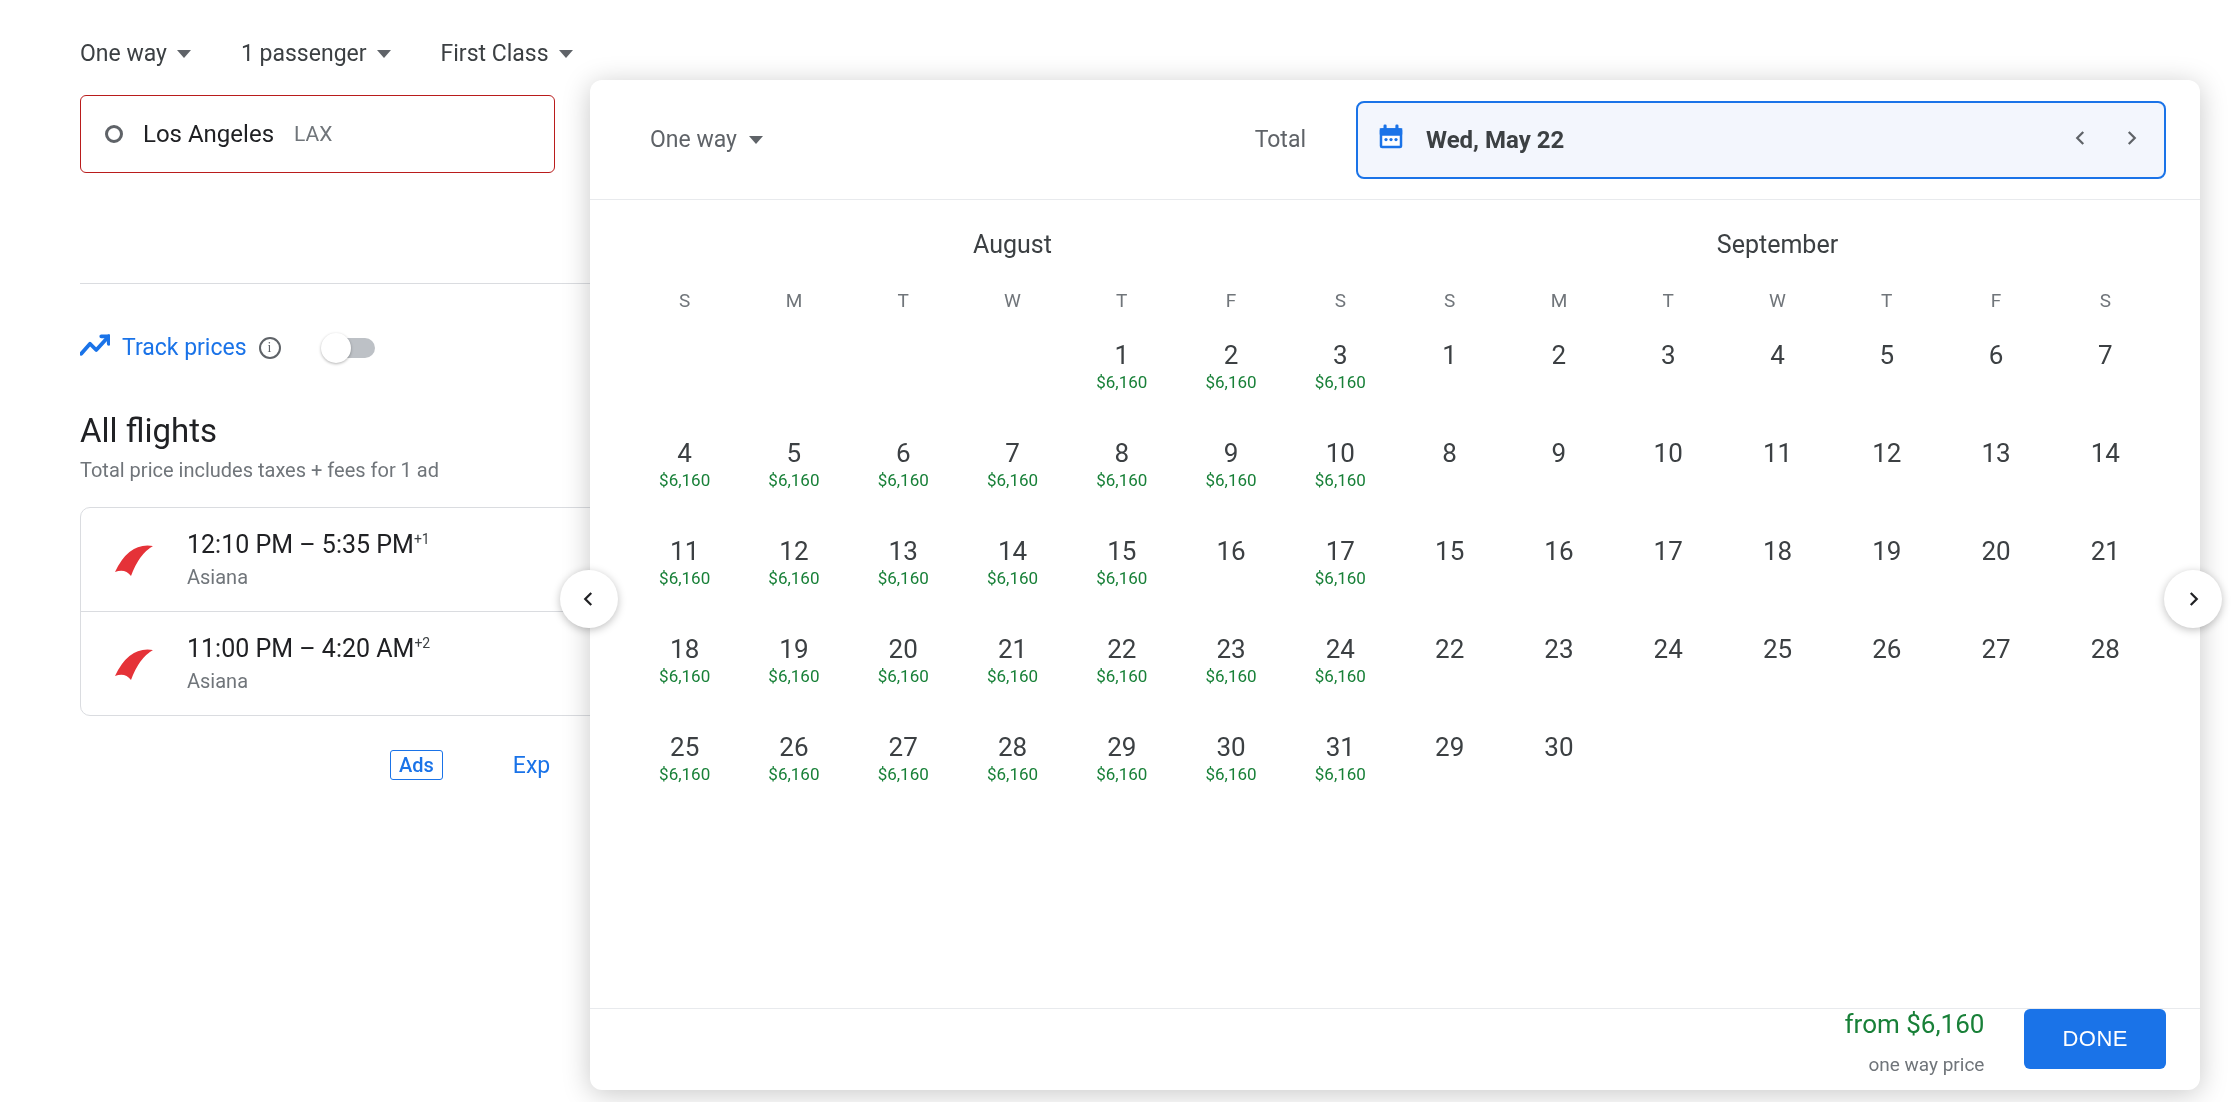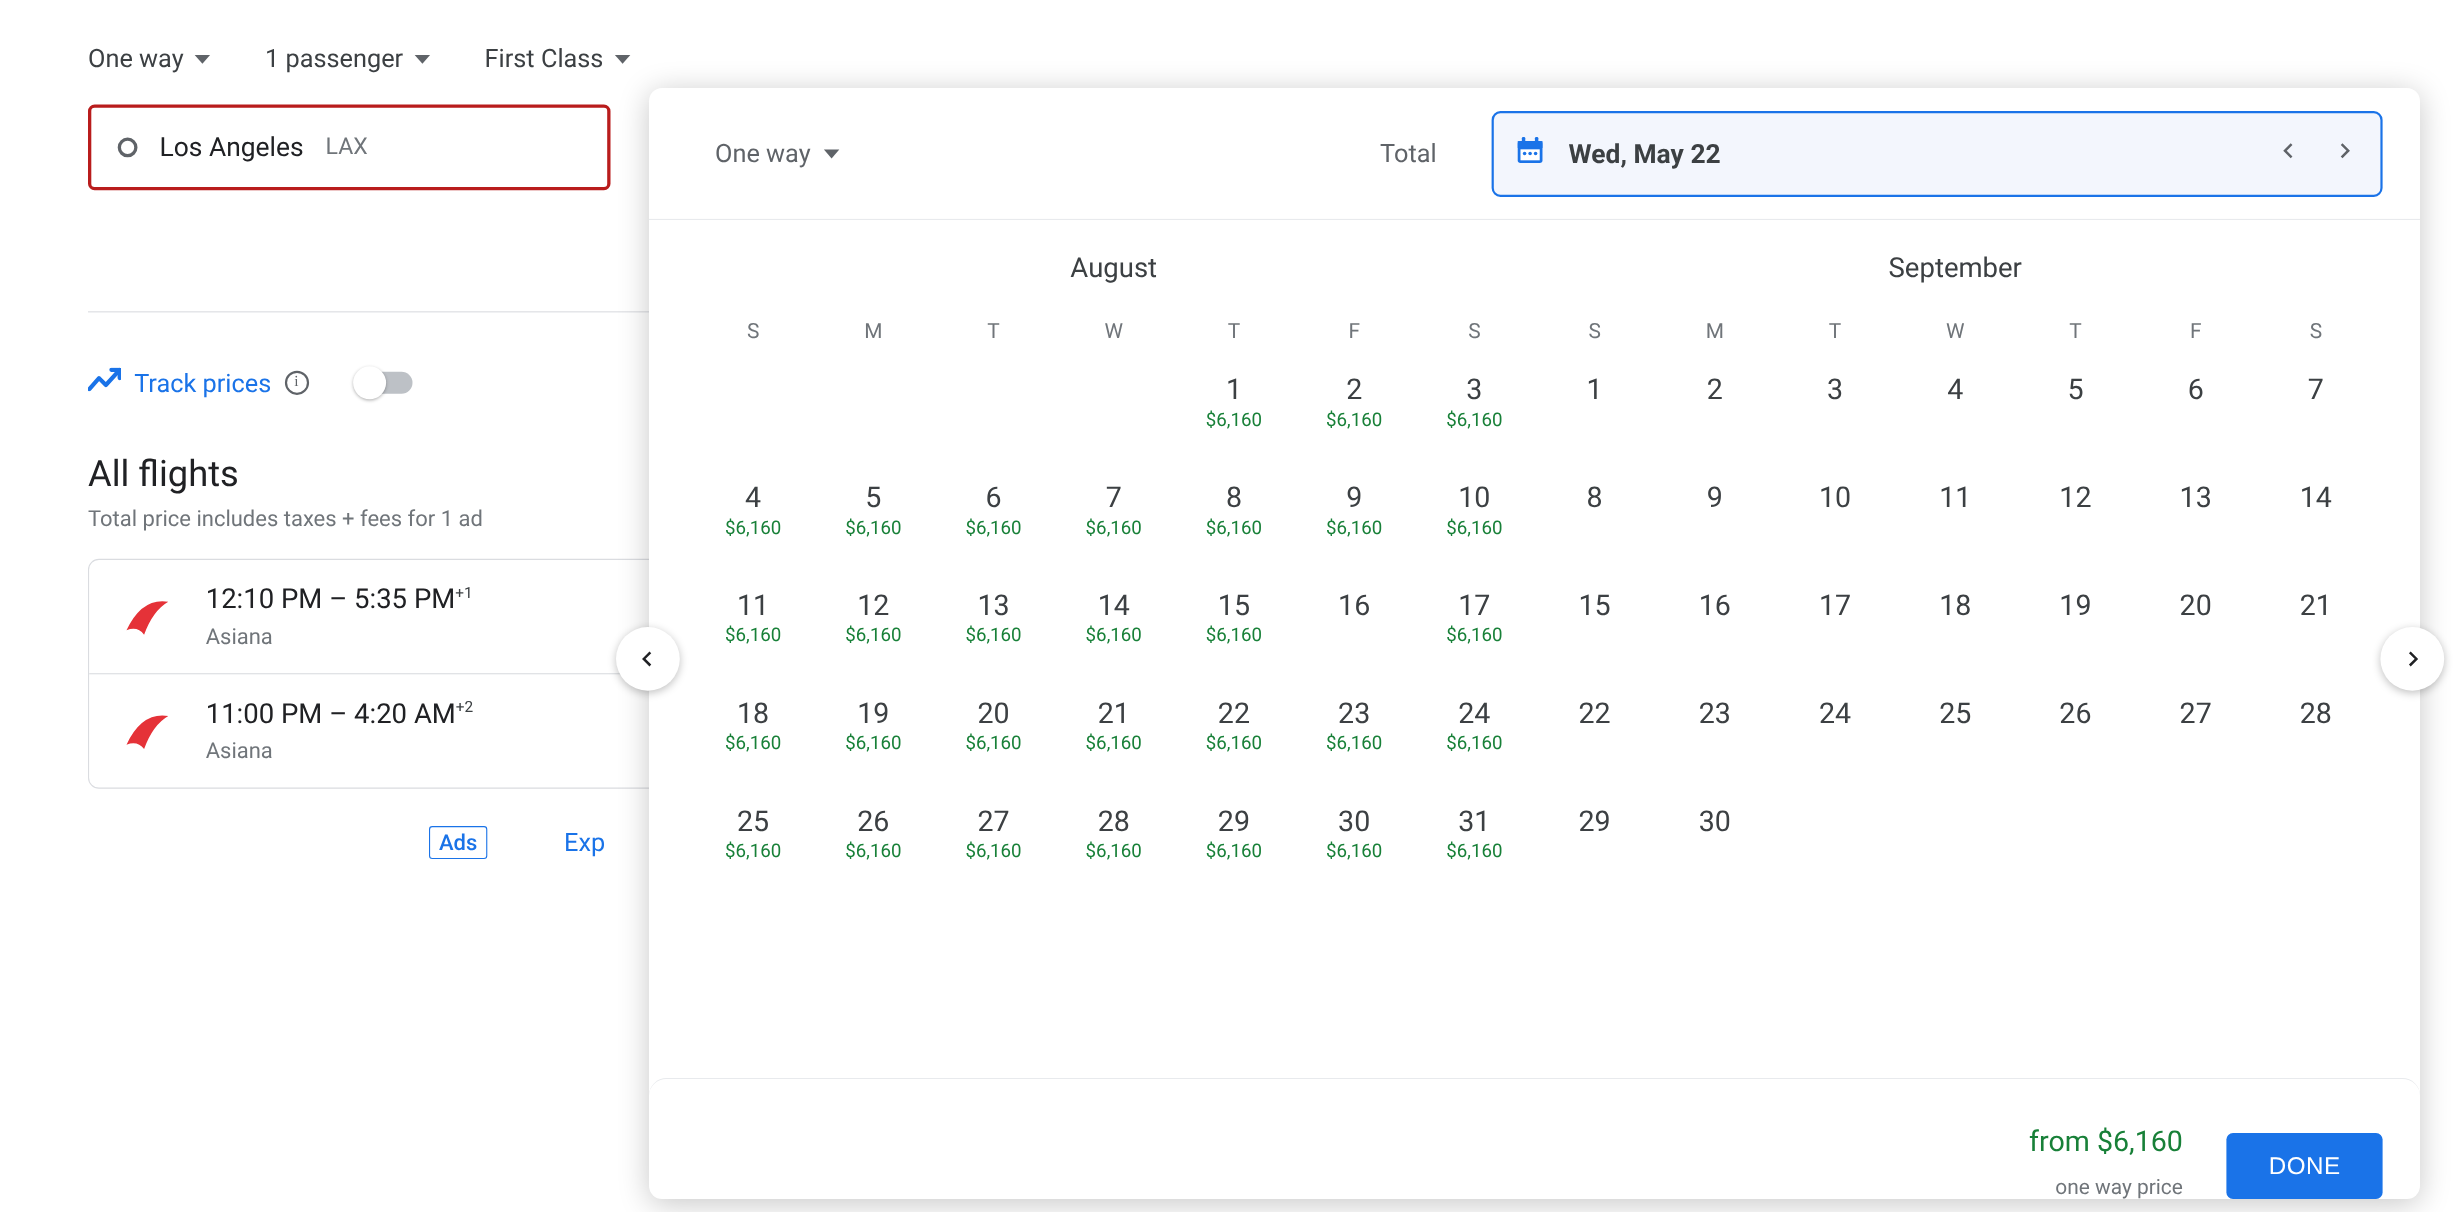--- a/index.html
+++ b/index.html
@@ -14,21 +14,21 @@
   }
   .bg { position:absolute; inset:0; padding: 40px 80px; }
 
   
   .controls-row { display:flex; gap:50px; align-items:center; margin-bottom:28px; }
   .ctrl { display:flex; align-items:center; gap:10px; color:#3c4043; font-size:23px; cursor:pointer; }
   .tri-down { width:0; height:0; border-left:7px solid transparent; border-right:7px solid transparent; border-top:8px solid #5f6368; }
 
   .input-row { display:flex; gap:20px; }
   .origin-box {
-    width: 475px; height:78px; border:3px solid #b91c1c; border-radius:6px;
+    width: 475px; height:78px; border:1px solid #b91c1c; border-radius:6px;
     display:flex; align-items:center; padding:0 24px; gap:20px;
   }
   .radio-ring { width:18px; height:18px; border:3px solid #5f6368; border-radius:50%; }
   .city { font-size:24px; color:#202124; }
   .code { font-size:21px; color:#70757a; }
 
   .track-row { display:flex; align-items:center; gap:12px; margin-top:110px; border-top:1px solid #dadce0; padding-top:50px;}
   .zig { color:#1a73e8; }
   .track-label { color:#1a73e8; font-size:23px; }
   .info-ring { width:22px; height:22px; border:2px solid #5f6368; border-radius:50%; display:flex; align-items:center; justify-content:center; font-size:14px; color:#5f6368; font-family:serif; }
@@ -82,22 +82,22 @@
 
   .nav-btn {
     position:absolute; top:570px; width:58px; height:58px; border-radius:50%;
     background:#fff; box-shadow:0 2px 8px rgba(0,0,0,.25);
     display:flex; align-items:center; justify-content:center; cursor:pointer; z-index:40;
   }
   .nav-prev { left:560px; }
   .nav-next { left:2164px; }
 
   .picker-foot {
-    height:110px; border-top:1px solid #e8eaed; display:flex; align-items:flex-end;
-    justify-content:flex-end; padding:0 34px; gap:40px;border-radius:16px;
+    height:82px; border-top:1px solid #e8eaed; display:flex; align-items:flex-start;
+    justify-content:flex-end; padding:0 34px; gap:40px;
   }
   .from-price { text-align:right; }
   .from-price .p1 { color:#188038; font-size:26px; }
   .from-price .p2 { color:#70757a; font-size:19px; margin-top:14px;}
   .done-btn {
     background:#1a73e8; color:#fff; font-size:22px; font-weight:500;
     height:60px; padding:0 38px; border:none; border-radius:6px; cursor:pointer;
     letter-spacing:.5px;
   }
 </style>

